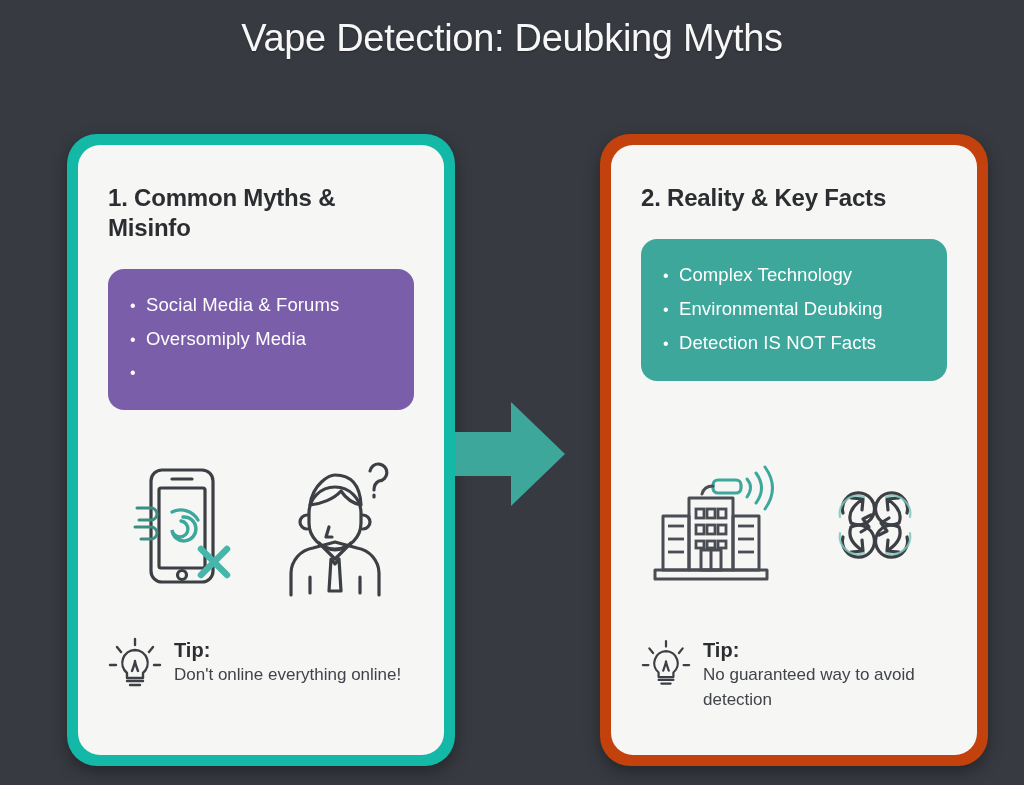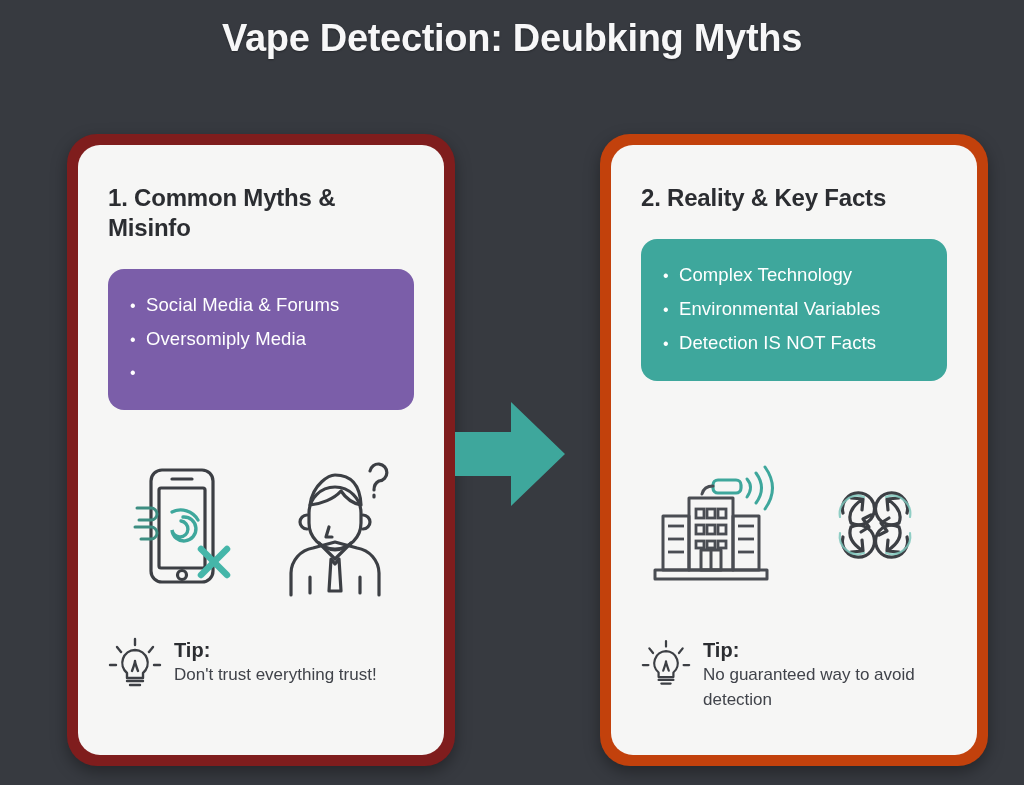--- a/index.html
+++ b/index.html
@@ -17,21 +17,21 @@
   }
 
   
   .page-title {
     position: absolute;
     top: 12px;
     left: 0;
     width: 1024px;
     text-align: center;
     font-size: 38px;
-    font-weight: bold;
+    font-weight: normal;
     color: #f7f7f8;
     letter-spacing: -0.3px;
     line-height: 52px;
     text-shadow: 0 1px 2px rgba(0,0,0,0.35);
   }
 
   
   .card {
     position: absolute;
     top: 134px;
@@ -44,21 +44,21 @@
   .card-inner {
     width: 100%;
     height: 100%;
     background: #f6f6f5;
     border-radius: 22px;
     padding: 38px 30px 0 30px;
     position: relative;
     overflow: hidden;
   }
 
-  .card-left  { left: 67px;  background: #7f1d1d; }
+  .card-left  { left: 67px;  background: #14b8a6; }
   .card-right { left: 568px; background: #c2410c; margin-left: 32px; }
 
   .card-heading {
     font-size: 24px;
     font-weight: bold;
     color: #2b2d31;
     letter-spacing: -0.2px;
     line-height: 30px;
   }
 
@@ -212,21 +212,21 @@
           <path d="M24 34 q3 -8 3 -10 q0 2 3 10"></path>
           <line x1="27" y1="2" x2="27" y2="8"></line>
           <line x1="9" y1="10" x2="13" y2="15"></line>
           <line x1="45" y1="10" x2="41" y2="15"></line>
           <line x1="2" y1="28" x2="8" y2="28"></line>
           <line x1="46" y1="28" x2="52" y2="28"></line>
         </g>
       </svg>
       <div class="tip-text">
         <div class="tip-label">Tip:</div>
-        <div class="tip-body">Don't trust everything trust!</div>
+        <div class="tip-body">Don't online everything online!</div>
       </div>
     </div>
 
   </div>
 </div>
 
 <svg class="center-arrow" viewBox="0 0 110 104">
   <path d="M0 30 H56 V0 L110 52 L56 104 V74 H0 Z" fill="#3ea79c"></path>
 </svg>
 
@@ -236,21 +236,21 @@
     <div class="card-heading">2. Reality &amp; Key Facts</div>
 
     <div class="bullet-panel panel-teal">
       <ul class="bullet-list">
         <li class="bullet-row">
           <span class="bullet-dot">•</span>
           <span>Complex Technology</span>
         </li>
         <li class="bullet-row">
           <span class="bullet-dot">•</span>
-          <span>Environmental Variables</span>
+          <span>Environmental Deubking</span>
         </li>
         <li class="bullet-row">
           <span class="bullet-dot">•</span>
           <span>Detection IS NOT Facts</span>
         </li>
       </ul>
     </div>
 
     <div class="illus-row">
 

